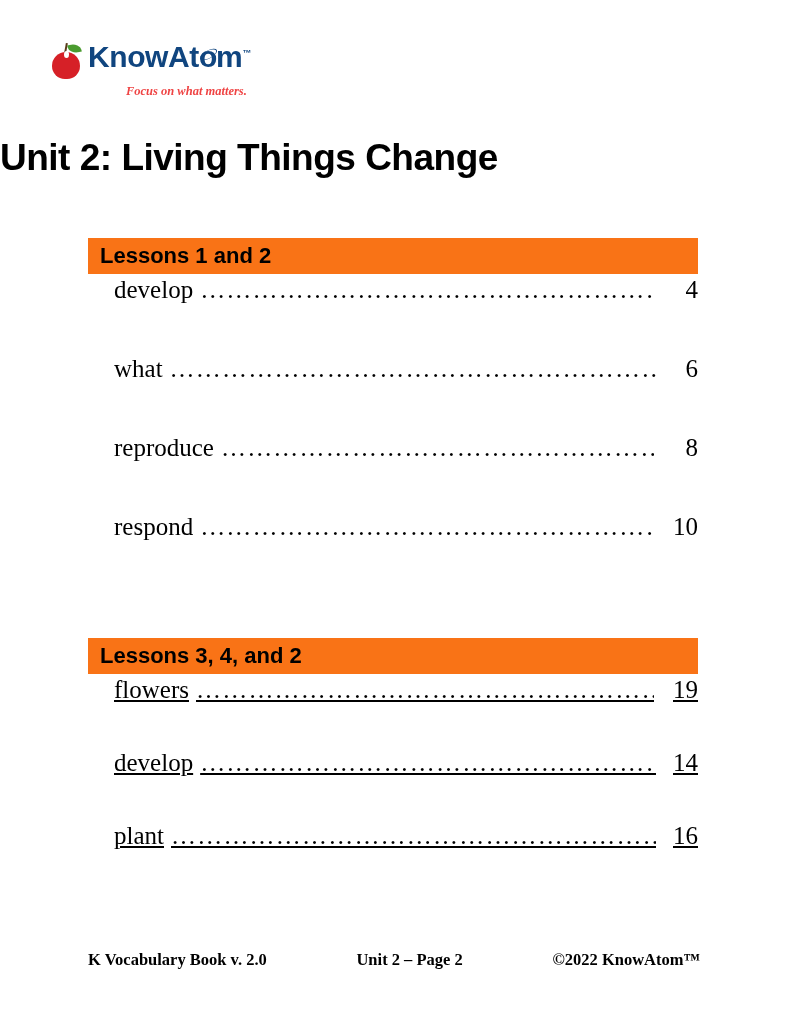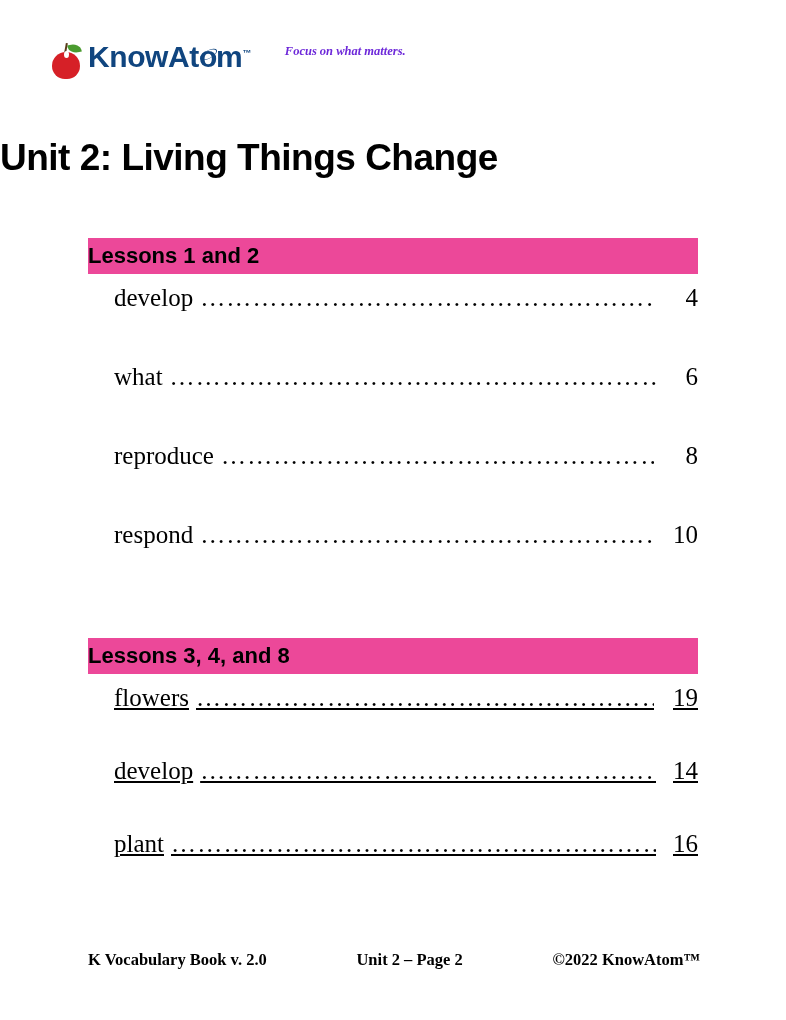--- a/index.html
+++ b/index.html
@@ -68,22 +68,23 @@
     position: absolute;
     left: 15px;
     top: 1px;
     width: 2px;
     height: 10px;
     background: #5b3a1a;
     transform: rotate(10deg);
   }
   .logo-text {
     display: flex;
-    flex-direction: row;
+    flex-direction: column;
     line-height: 1;
+    align-items: center;
   }
   .logo-word {
     font-family: "Liberation Sans", sans-serif;
     font-weight: bold;
     font-size: 30px;
     color: #10457f;
     letter-spacing: -0.4px;
     position: relative;
     white-space: nowrap;
   }
@@ -110,22 +111,22 @@
     border: 1.6px solid #10457f;
     border-radius: 50%;
     transform: rotate(62deg) scaleX(0.42);
     z-index: 2;
   }
   .logo-tagline {
     font-family: "Liberation Serif", serif;
     font-style: italic;
     font-weight: bold;
     font-size: 12.5px;
-    color: #6d28d9;
-    margin-top: 3px;
+    color: #ef4444;
+    margin-top: 13px;
     padding-left: 34px;
     white-space: nowrap;
   }
 
   
   .unit-title {
     position: absolute;
     left: 0;
     top: 137px;
     width: 786px;
@@ -139,35 +140,36 @@
   
   .section {
     position: absolute;
     left: 88px;
     width: 610px;
   }
   .section-1 { top: 238px; }
   .section-2 { top: 638px; }
 
   .section-header {
-    background: #ec4899;
+    background: #f97316;
     height: 36px;
     display: flex;
     align-items: center;
+    padding-left: 12px;
     box-sizing: border-box;
   }
   .section-header-text {
     font-family: "Liberation Sans", sans-serif;
     font-weight: bold;
     font-size: 22px;
     color: #000;
   }
 
   .entries {
-    margin-top: 10px;
+    margin-top: 2px;
   }
   .entry {
     display: flex;
     align-items: baseline;
     font-family: "Liberation Serif", serif;
     font-size: 25px;
     color: #000;
     padding-left: 26px;
     box-sizing: border-box;
   }
@@ -253,21 +255,21 @@
       <div class="entry">
         <span class="entry-term">respond</span>
         <span class="entry-dots">……………………………………………………</span>
         <span class="entry-page">10</span>
       </div>
     </div>
   </div>
 
   <div class="section section-2">
     <div class="section-header">
-      <span class="section-header-text">Lessons 3, 4, and 8</span>
+      <span class="section-header-text">Lessons 3, 4, and 2</span>
     </div>
     <div class="entries">
       <div class="entry">
         <span class="entry-term">flowers</span>
         <span class="entry-dots">…………………………………………………</span>
         <span class="entry-page">19</span>
       </div>
       <div class="entry">
         <span class="entry-term">develop</span>
         <span class="entry-dots">……………………………………………………</span>

